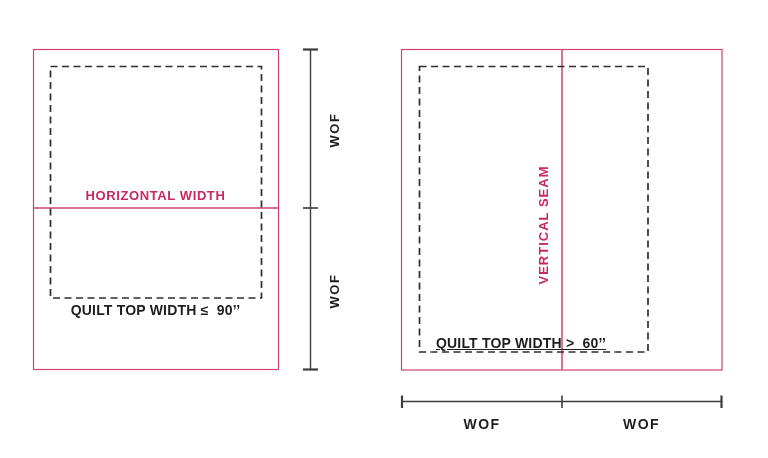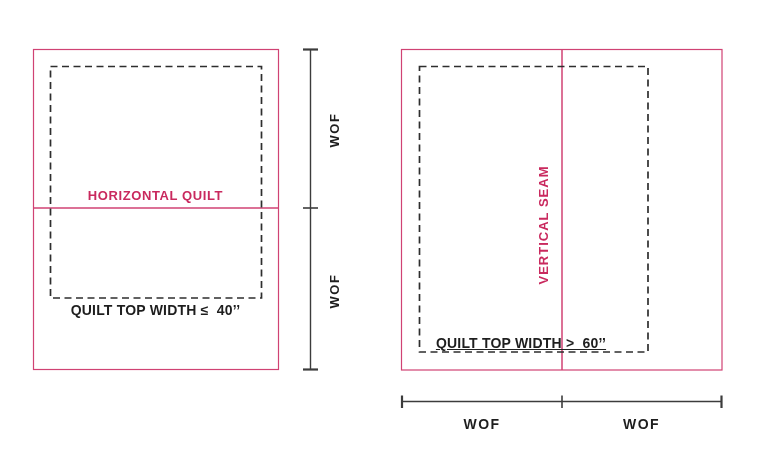--- a/index.html
+++ b/index.html
@@ -40,22 +40,22 @@
 
     <rect x="401.5" y="49.5" width="320.5" height="320.5" fill="none" stroke="#d04273" stroke-width="1.2"></rect>
     <line x1="562" y1="49.5" x2="562" y2="370" stroke="#d04273" stroke-width="1.5"></line>
     <rect x="419.5" y="66.5" width="228.5" height="285.5" fill="none" stroke="#2e2e2e" stroke-width="1.7" stroke-dasharray="7 4.5"></rect>
     <line x1="402" y1="401.5" x2="721.5" y2="401.5" stroke="#3c3c3c" stroke-width="1.4"></line>
     <line x1="402" y1="395.5" x2="402" y2="408" stroke="#3c3c3c" stroke-width="2.2"></line>
     <line x1="562" y1="395.5" x2="562" y2="408" stroke="#3c3c3c" stroke-width="1.6"></line>
     <line x1="721.5" y1="395.5" x2="721.5" y2="408" stroke="#3c3c3c" stroke-width="2.2"></line>
   </svg>
 
-  <div class="lbl pink ctr horizontal-seam-label">HORIZONTAL QUILT</div>
-  <div class="lbl ctr quilt-width-left">QUILT TOP WIDTH ≤  40’’</div>
+  <div class="lbl pink ctr horizontal-seam-label">HORIZONTAL WIDTH</div>
+  <div class="lbl ctr quilt-width-left">QUILT TOP WIDTH ≤  90’’</div>
   <div class="lbl vrot wof-top">WOF</div>
   <div class="lbl vrot wof-bottom">WOF</div>
 
   <div class="lbl pink vrot vertical-seam-label">VERTICAL SEAM</div>
   <div class="lbl ctr quilt-width-right">QUILT TOP WIDTH &gt;  60’’</div>
   <div class="lbl ctr wof-left">WOF</div>
   <div class="lbl ctr wof-right">WOF</div>
 
 </div>
 

